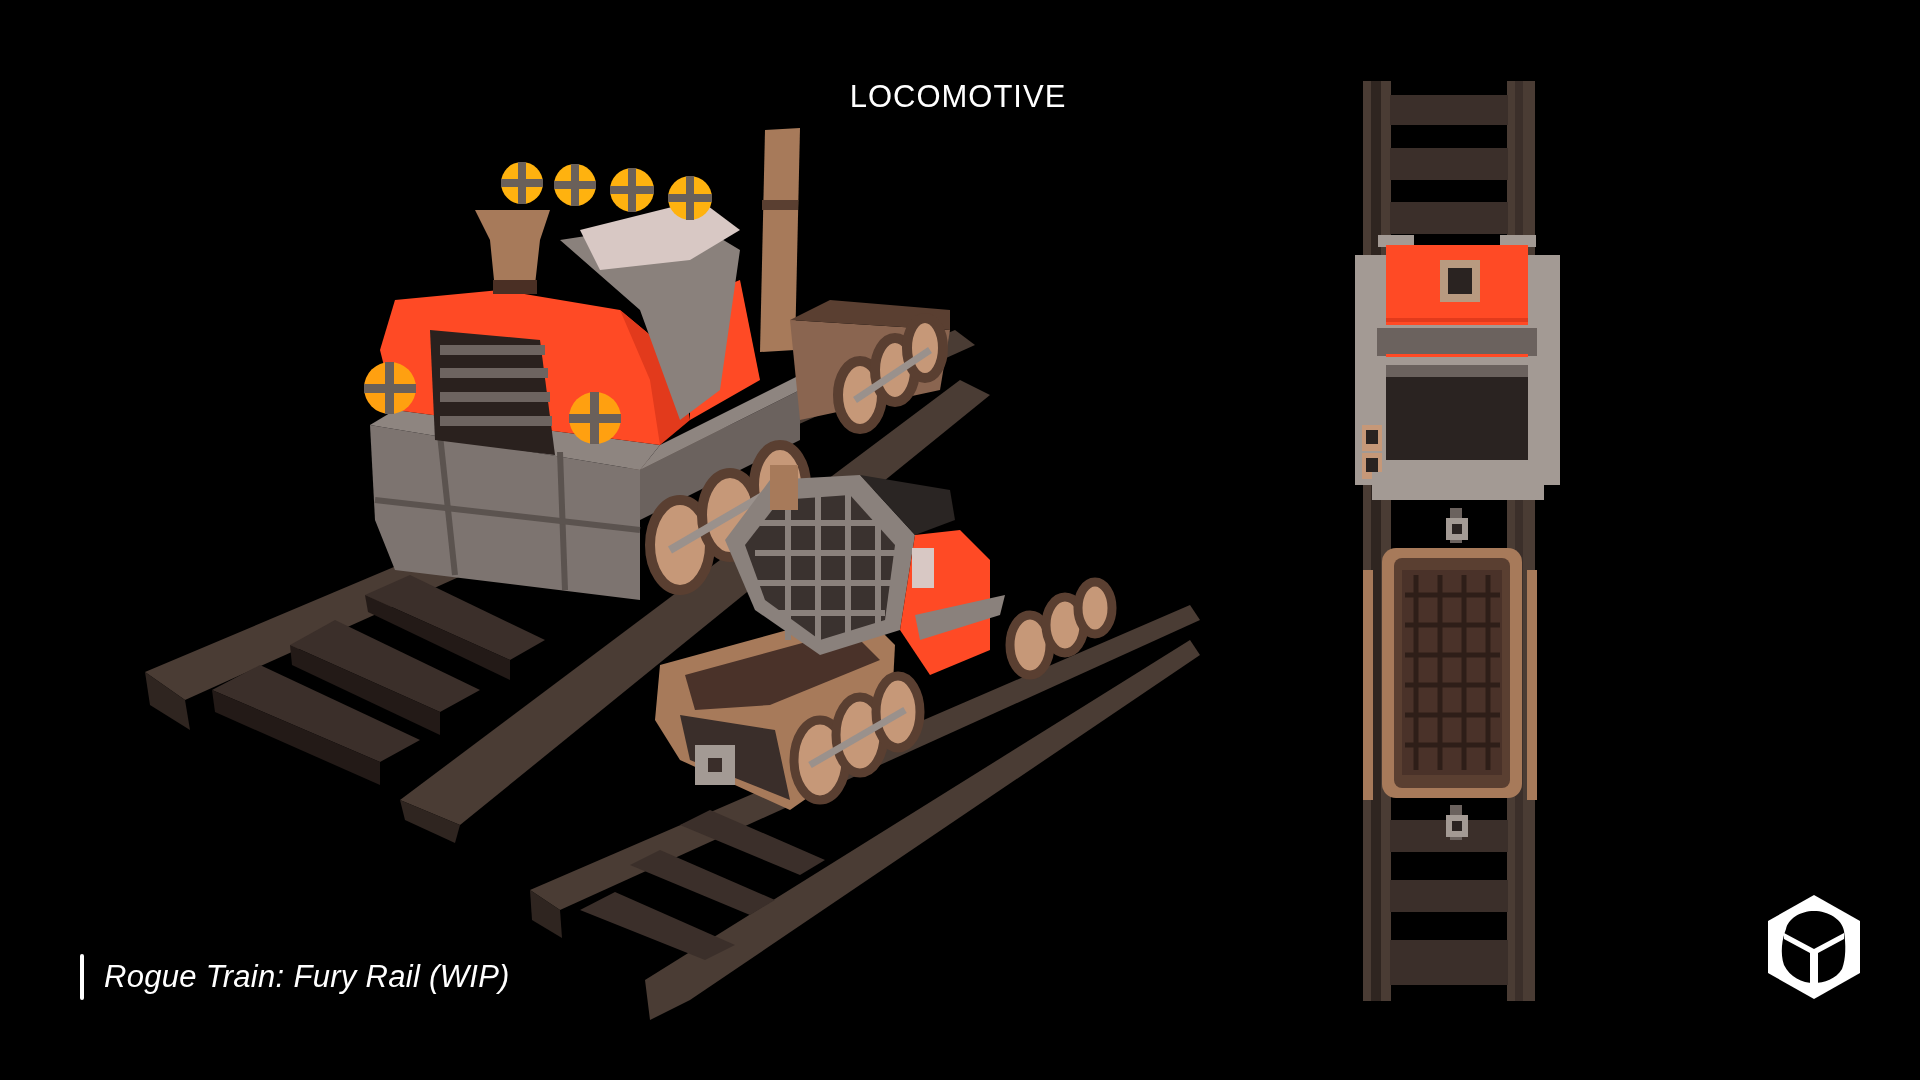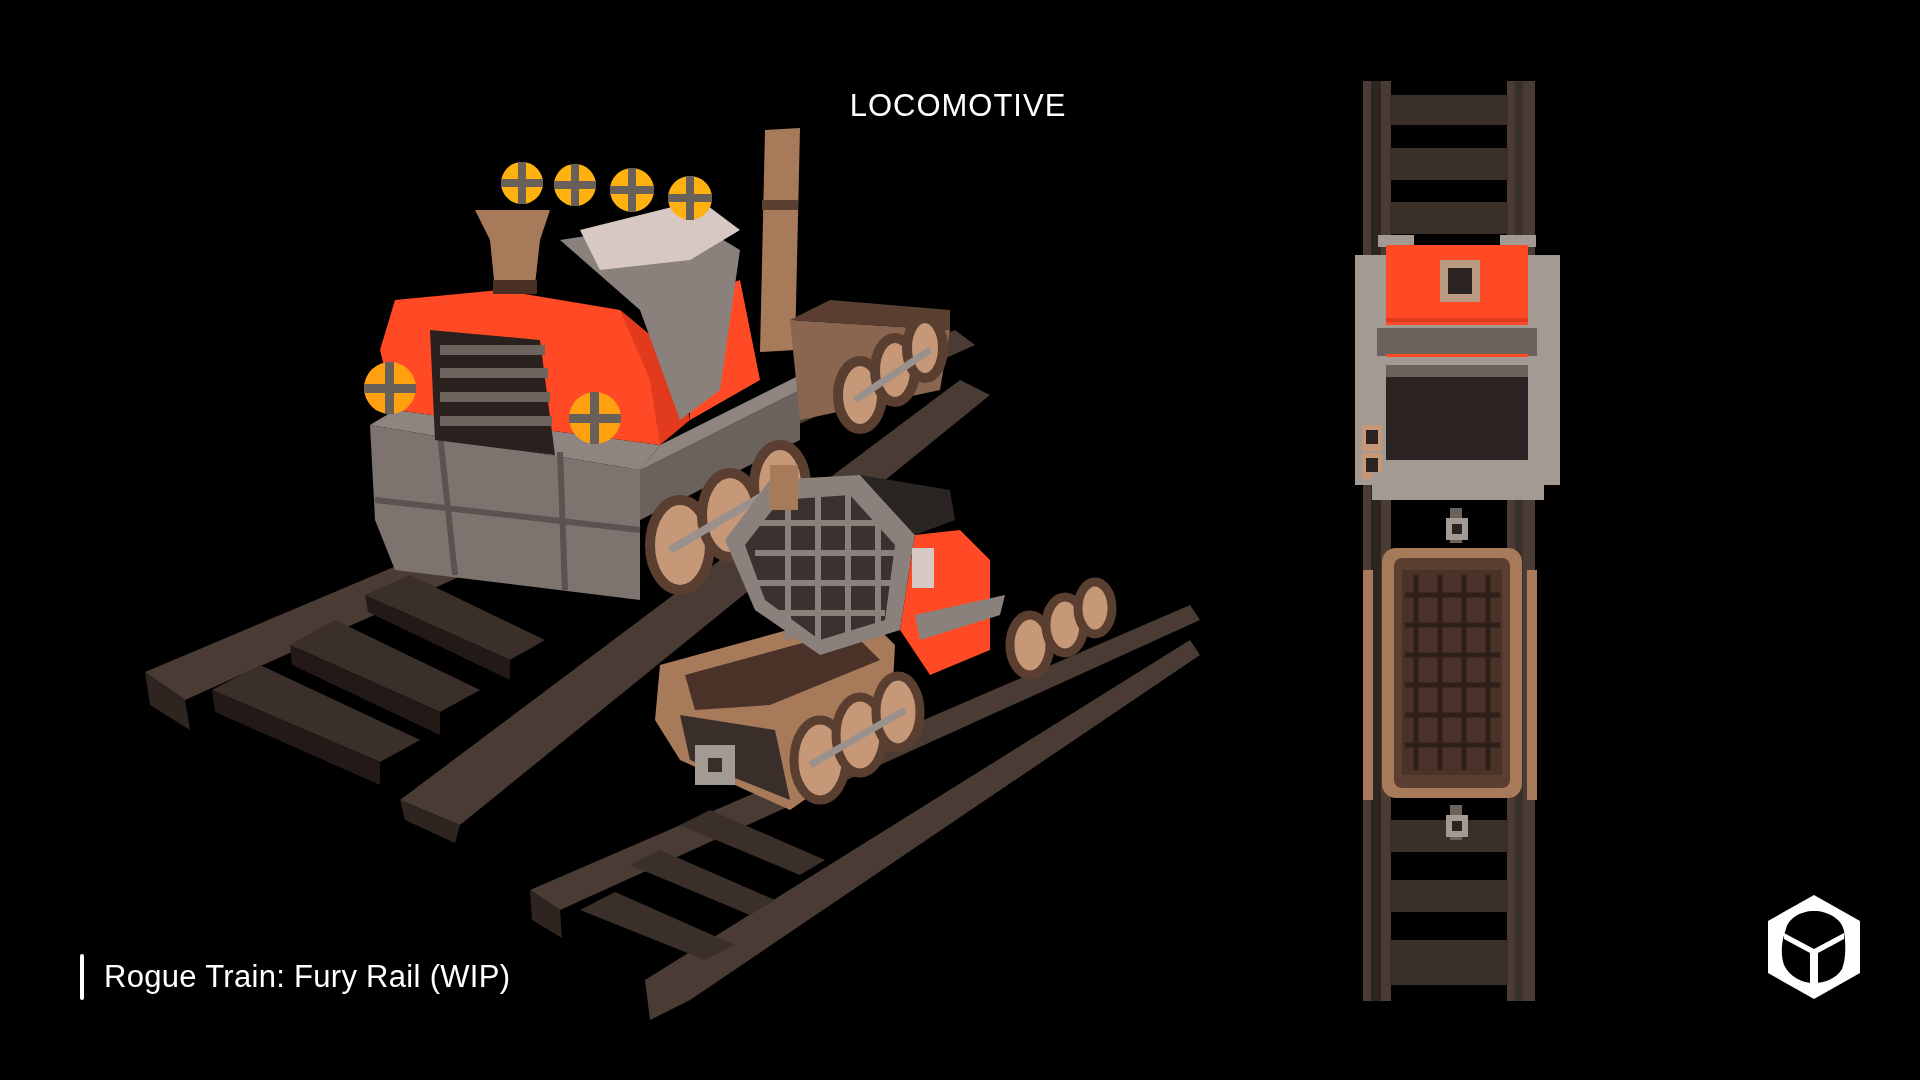--- a/index.html
+++ b/index.html
@@ -1,21 +1,21 @@
 <!DOCTYPE html>
 <html><head>
 <meta charset="utf-8">
 <style>
   html, body { margin:0; padding:0; background:#000; }
   body { width:1920px; height:1080px; position:relative; overflow:hidden; font-family:"Liberation Sans", sans-serif; color:#fff; }
-  .title { position:absolute; left:0; width:1920px; top:88px; text-align:center; font-size:31px; font-weight:300; letter-spacing:1px; padding-left:0; }
+  .title { position:absolute; left:0; width:1920px; top:79px; text-align:center; font-size:31px; font-weight:300; letter-spacing:1px; padding-left:0; }
   .title span { position:relative; left:-2px; }
   .caption { position:absolute; left:80px; top:954px; height:46px; display:flex; align-items:center; }
   .caption .bar { width:4px; height:46px; background:#fff; border-radius:2px; margin-right:20px; }
-  .caption .text { font-size:31px; font-weight:300; letter-spacing:0.3px; }
+  .caption .text { font-size:31px; font-weight:300; letter-spacing:0.3px;font-style:italic; }
   .logo { position:absolute; left:1766px; top:893px; width:96px; height:108px; }
   .view { position:absolute; }
   svg { display:block; }
 </style>
 </head>
 <body>
 
 <div class="title"><span>LOCOMOTIVE</span></div>
 
 <div class="view" style="left:0;top:0;width:1000px;height:860px;">

